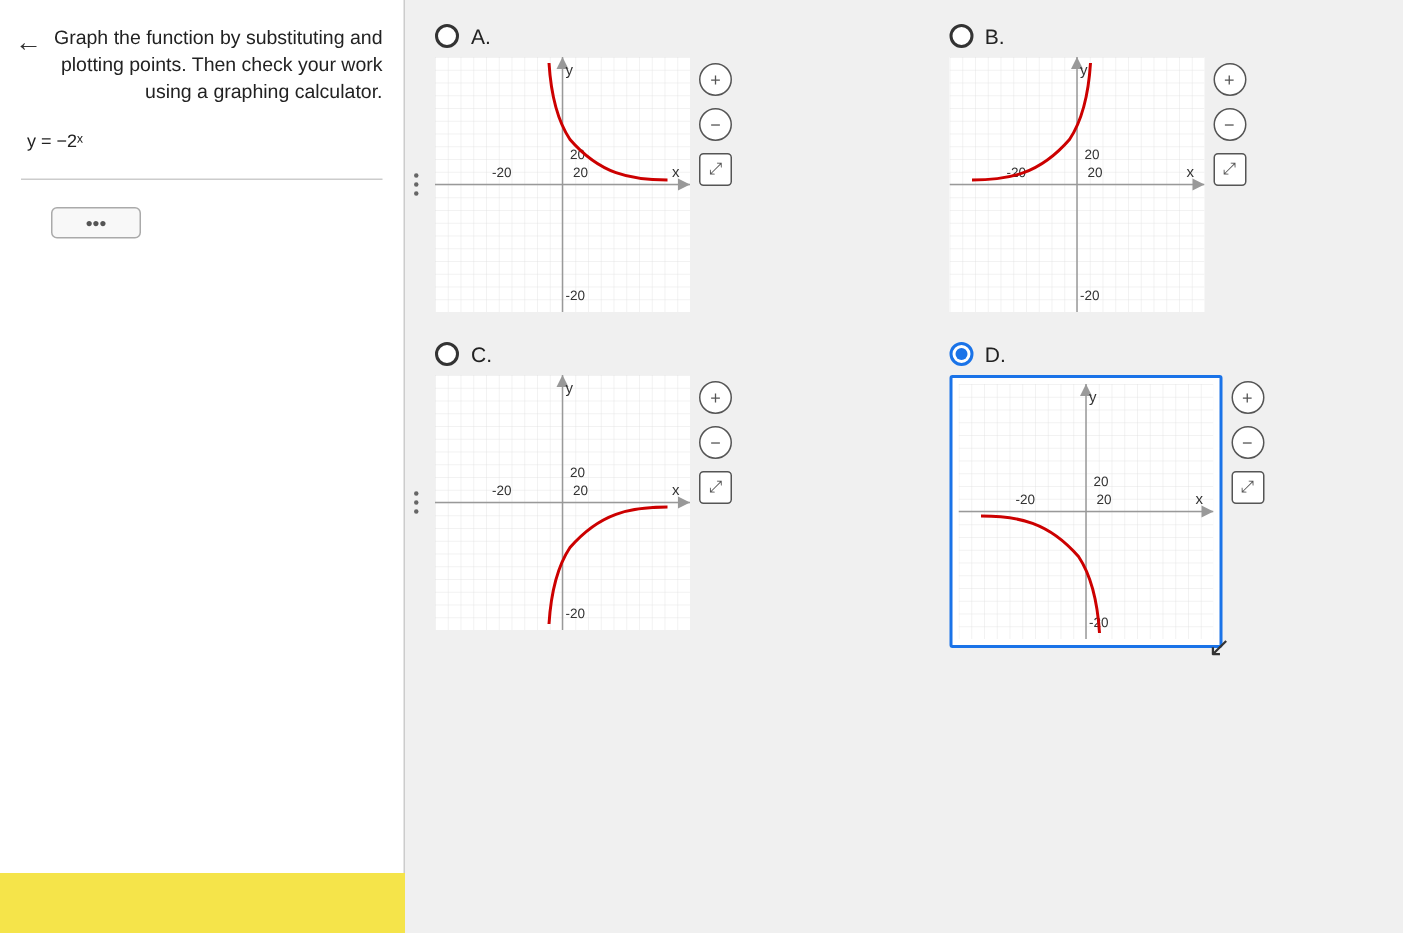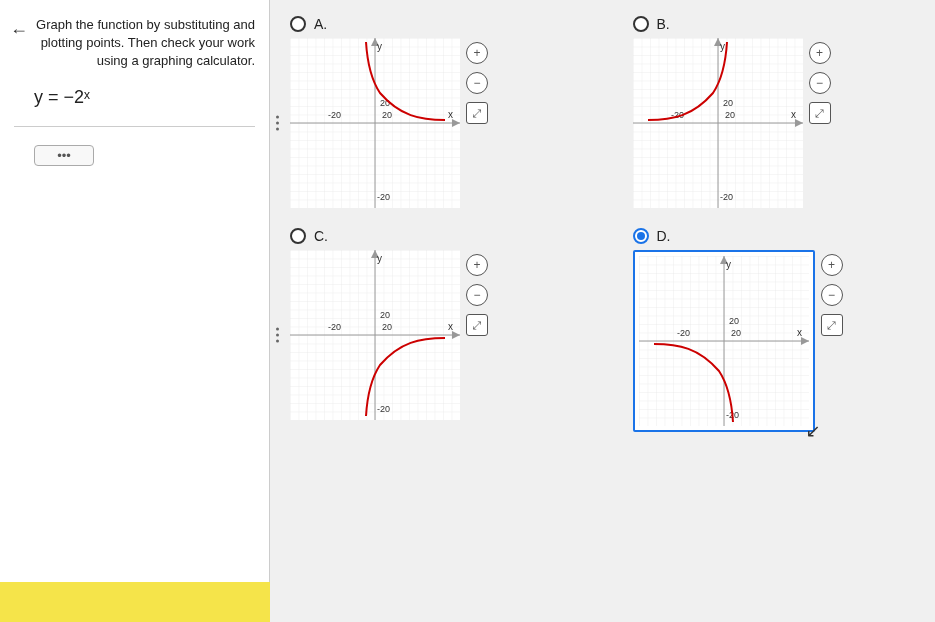--- a/index.html
+++ b/index.html
@@ -35,23 +35,23 @@
 
     .left-title {
       font-size: 13px;
       color: #222;
       line-height: 1.4;
       margin-left: 20px;
       text-align: right;
     }
 
     .equation {
-      font-size: 18px;
+      font-size: 12px;
       color: #222;
-      margin-left: 20px;
+      margin-left: 4px;
       margin-top: 4px;
     }
 
     .divider {
       border: none;
       border-top: 1px solid #ccc;
       margin: 6px 0;
     }
 
     .ellipsis-btn {

